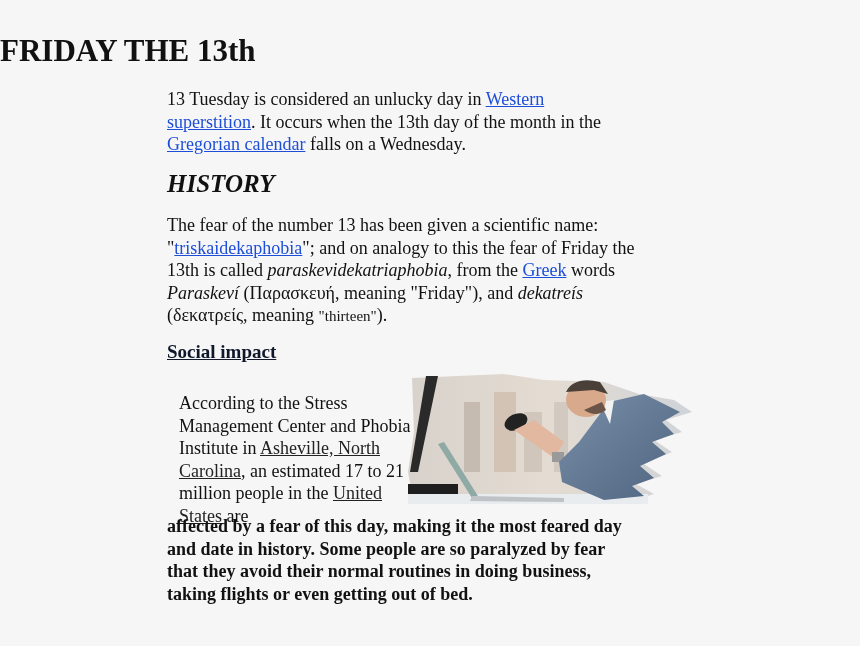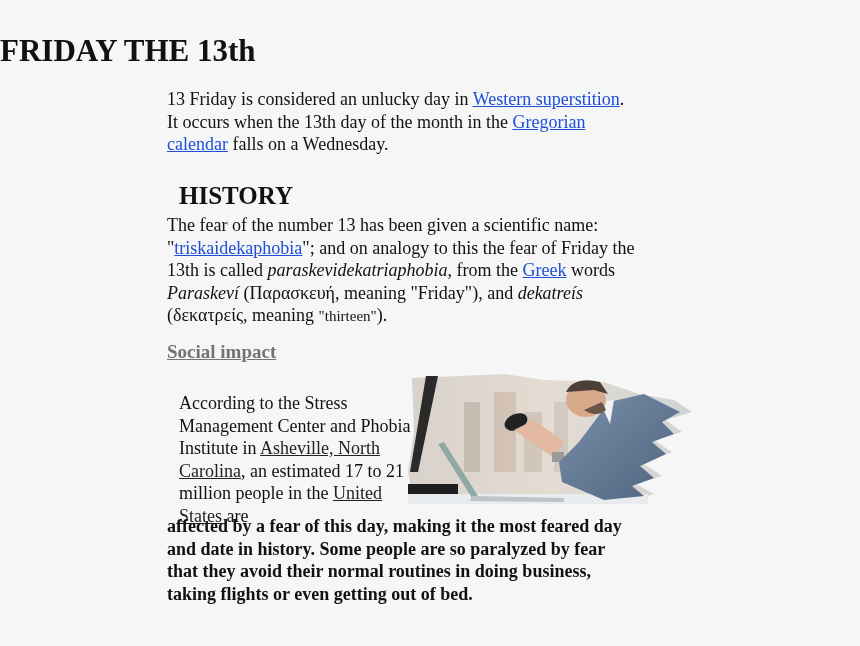--- a/index.html
+++ b/index.html
@@ -34,30 +34,31 @@
       line-height: 22.5px;
       margin: 0;
     }
     .intro { top: 88px; }
     .history-heading {
       position: absolute;
       left: 167px;
       top: 170px;
       font-size: 25px;
       font-weight: bold;
-      margin: 12px;
+      margin: 0;
+      font-style: italic;
     }
     .history { top: 214px; }
     .social-heading {
       position: absolute;
       left: 167px;
       top: 341px;
       font-size: 19px;
       font-weight: bold;
-      color: #737373;
+      color: #0f172a;
       text-decoration: underline;
       margin: 0;
     }
     .social-left {
       position: absolute;
       left: 167px;
       top: 380px;
       width: 240px;
       font-size: 18px;
       line-height: 22.5px;
@@ -90,21 +91,21 @@
       height: 137px;
       overflow: hidden;
     }
     .photo svg { display: block; }
   </style>
 </head>
 <body>
 
 <h1 class="page-title">FRIDAY THE 13th</h1>
 
-<p class="para intro"><span> 13 Friday is considered an unlucky day in </span><a class="link" href="#">Western superstition</a><span>. It occurs when the 13th day of the month in the </span><a class="link" href="#">Gregorian calendar</a><span> falls on a Wednesday.</span></p>
+<p class="para intro"><span> 13 Tuesday is considered an unlucky day in </span><a class="link" href="#">Western superstition</a><span>. It occurs when the 13th day of the month in the </span><a class="link" href="#">Gregorian calendar</a><span> falls on a Wednesday.</span></p>
 
 <h2 class="history-heading">HISTORY</h2>
 
 <p class="para history"><span>The fear of the number 13 has been given a scientific name: "</span><a class="link" href="#">triskaidekaphobia</a><span>"; and on analogy to this the fear of Friday the 13th is called </span><em>paraskevidekatriaphobia</em><span>, from the </span><a class="link" href="#">Greek</a><span> words </span><em>Paraskeví</em><span> (Παρασκευή, meaning "Friday"), and </span><em>dekatreís</em><span> (δεκατρείς, meaning </span><span class="small">"thirteen"</span><span>).</span></p>
 
 <h3 class="social-heading">Social impact</h3>
 
 <p class="social-left"><span>According to the Stress Management Center and Phobia Institute in </span><a class="dark-link" href="#">Asheville, North Carolina</a><span>, an estimated 17 to 21 million people in the </span><a class="dark-link" href="#">United States</a><span> are</span></p>
 
 <div class="photo">

